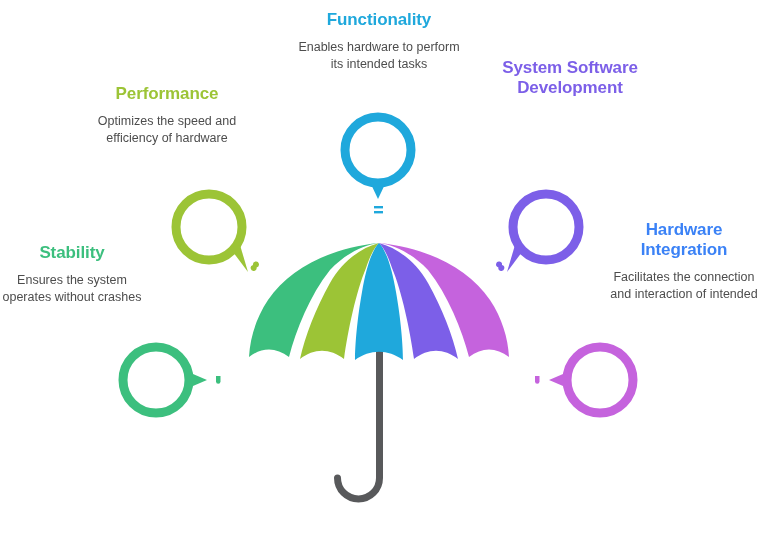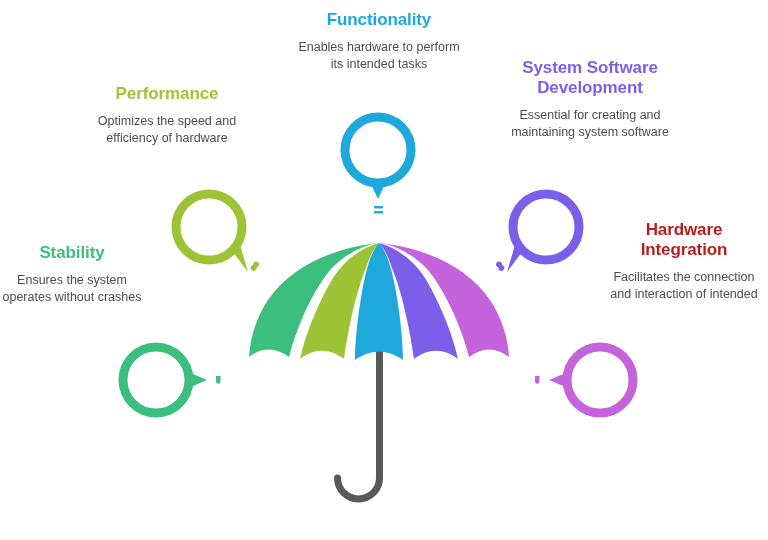--- a/index.html
+++ b/index.html
@@ -40,21 +40,21 @@
     font-size: 12.5px;
     font-weight: normal;
     color: #4d4d4d;
     line-height: 1.32;
     margin: 0;
   }
 
   
   #block-functionality { left: 296px; top: 10px;  width: 166px; }
   #block-performance   { left: 84px;  top: 84px;  width: 166px; }
-  #block-syssoftware   { left: 502px; top: 58px;  width: 176px; }
+  #block-syssoftware   { left: 482px; top: 58px;  width: 176px; }
   #block-stability     { left: -2px;  top: 243px; width: 148px; }
   #block-hardware      { left: 604px; top: 220px; width: 160px; }
 
   
   #shape-layer {
     position: absolute;
     left: 0;
     top: 0;
     width: 768px;
     height: 540px;
@@ -146,26 +146,25 @@
     <p class="node-desc">Enables hardware to perform its intended tasks</p>
   </div>
 
   <div class="node-text" id="block-performance">
     <p class="node-title" style="color:#9cc436">Performance</p>
     <p class="node-desc">Optimizes the speed and efficiency of hardware</p>
   </div>
 
   <div class="node-text" id="block-syssoftware">
     <p class="node-title" style="color:#7c5fe8">System Software Development</p>
-    <p class="node-desc">Essential for creating and maintaining system software</p>
   </div>
 
   <div class="node-text" id="block-stability">
     <p class="node-title" style="color:#3cbf7e">Stability</p>
     <p class="node-desc">Ensures the system operates without crashes</p>
   </div>
 
   <div class="node-text" id="block-hardware">
-    <p class="node-title" style="color:#b91c1c">Hardware Integration</p>
+    <p class="node-title" style="color:#3b82f6">Hardware Integration</p>
     <p class="node-desc">Facilitates the connection and interaction of intended</p>
   </div>
 
 </div>
 
 </body></html>

